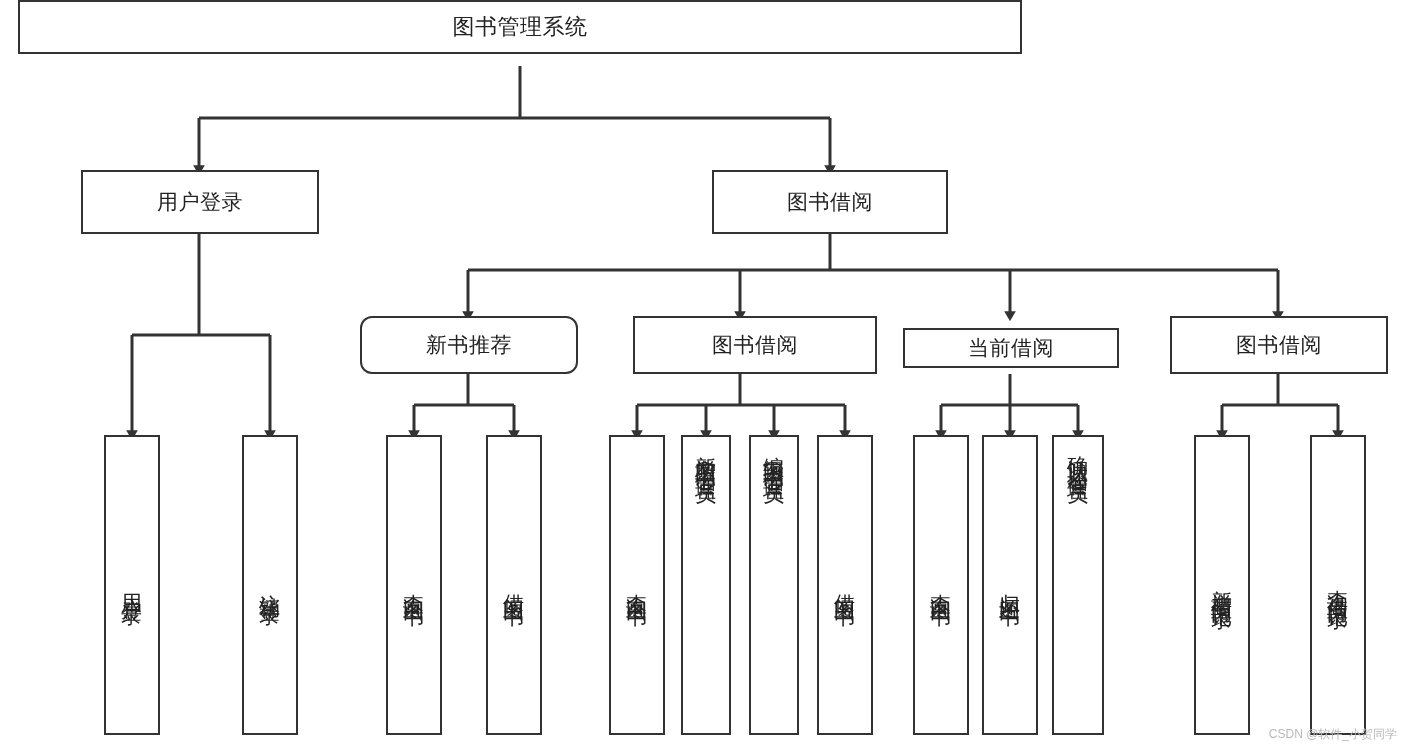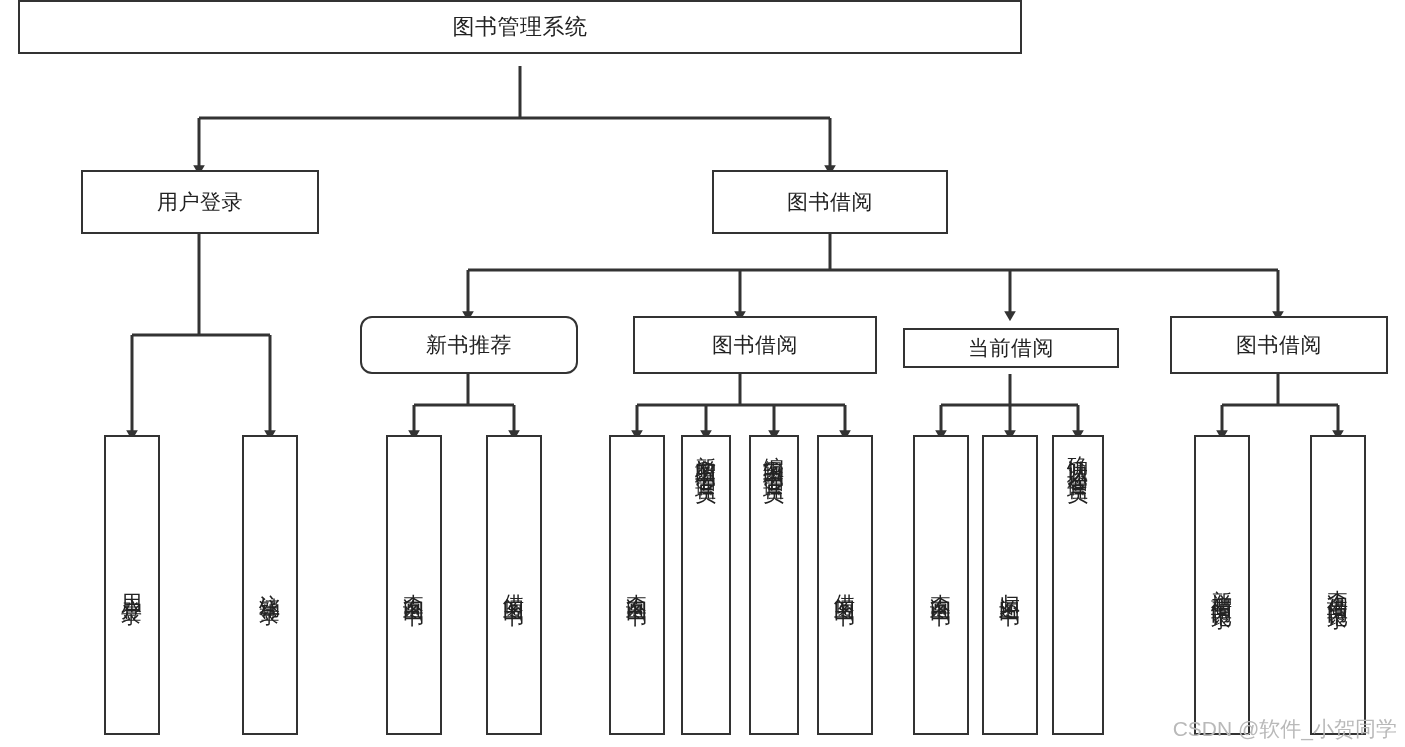--- a/index.html
+++ b/index.html
@@ -65,21 +65,21 @@
   }
   
   .node.vert.centered {
     align-items: center;
     padding-top: 0;
   }
   #watermark {
     position: absolute;
     right: 8px;
     bottom: 4px;
-    font-size: 21px;
+    font-size: 12px;
     color: #b9b9b9;
     z-index: 5;
     white-space: nowrap;
     font-family: "Liberation Sans", "DejaVu Sans", sans-serif;
   }
 </style>
 </head>
 <body>
 
 <div id="canvas">

